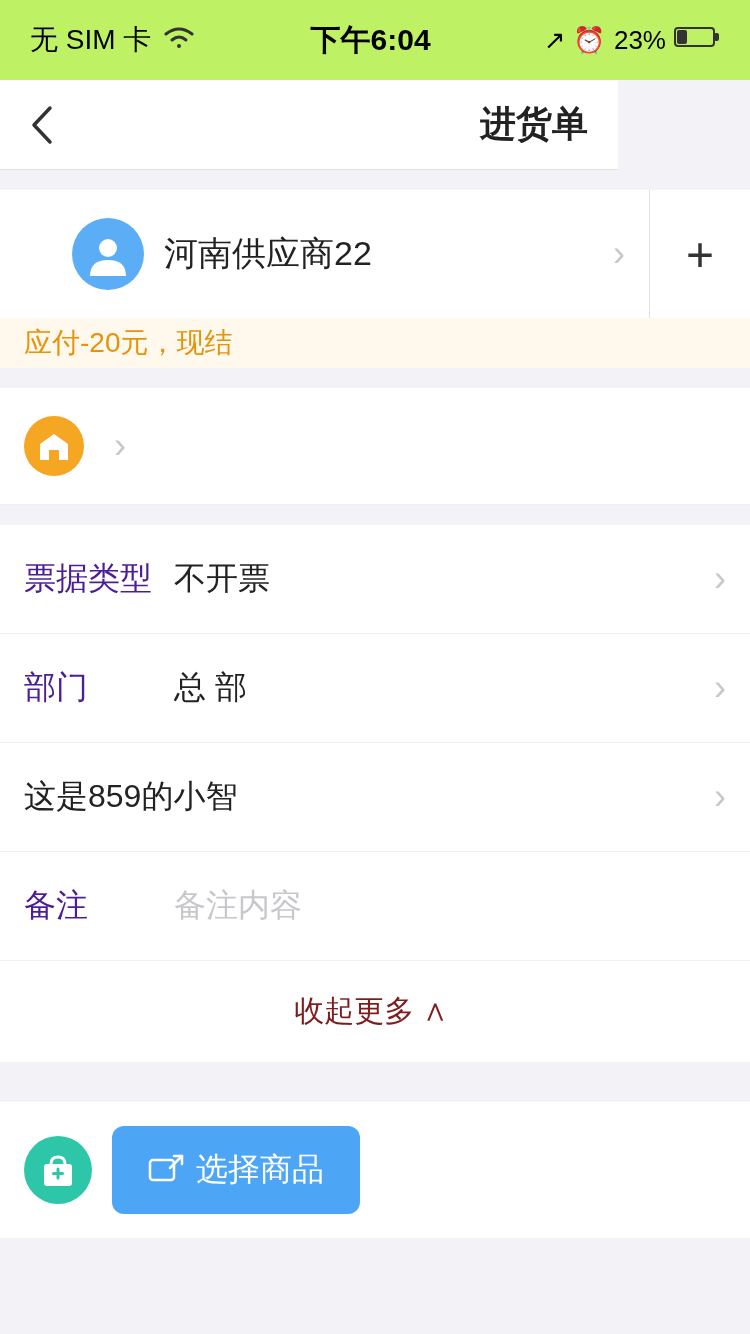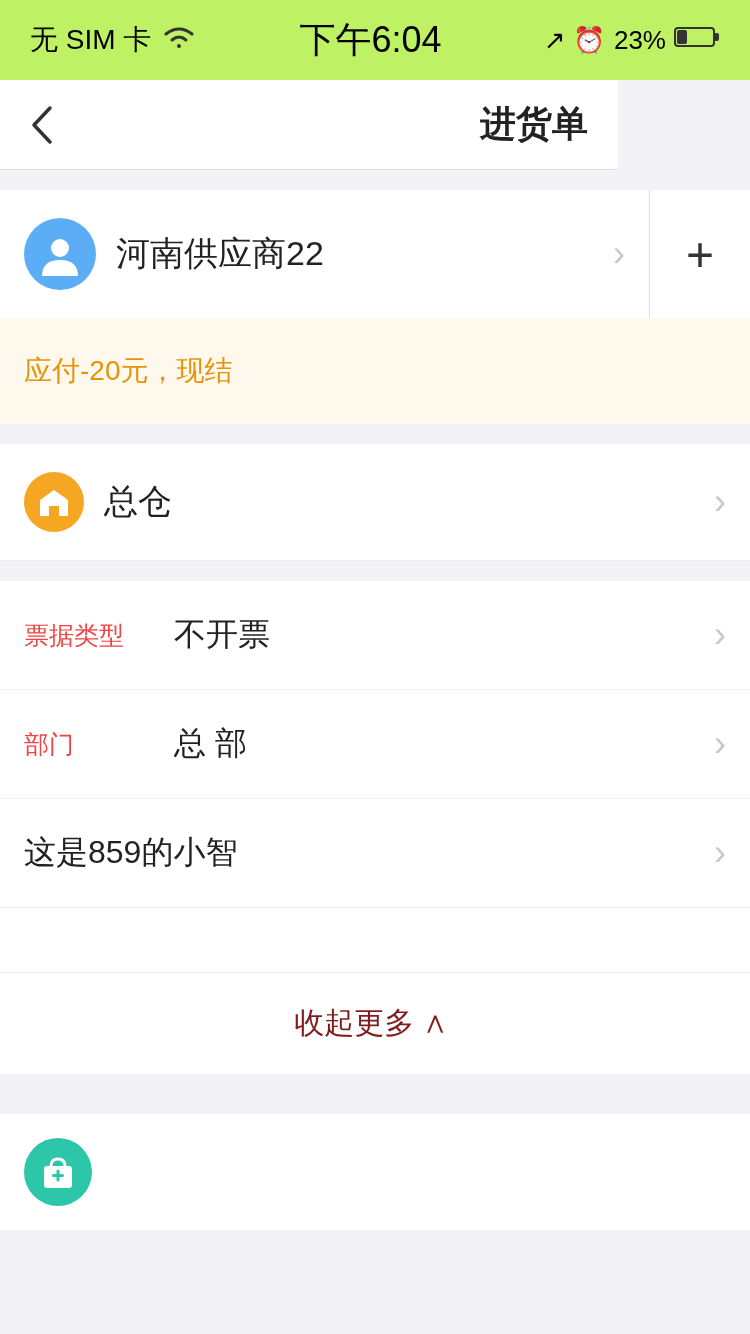--- a/index.html
+++ b/index.html
@@ -24,22 +24,22 @@
       padding: 0 30px;
       font-size: 28px;
       font-weight: 500;
     }
     .status-left {
       display: flex;
       align-items: center;
       gap: 10px;
     }
     .status-center {
-      font-size: 36px;
-      font-weight: 400;
+      font-size: 30px;
+      font-weight: 700;
     }
     .status-right {
       display: flex;
       align-items: center;
       gap: 8px;
       font-size: 26px;
     }
 
     
     .nav-bar {
@@ -82,20 +82,21 @@
       display: flex;
       align-items: stretch;
       border-bottom: none;
     }
     .supplier-main {
       flex: 1;
       display: flex;
       align-items: center;
       padding: 28px 24px;
       border-right: 1px solid #e0e0e0;
+      margin-left: 48px;
     }
     .supplier-avatar {
       width: 72px;
       height: 72px;
       border-radius: 50%;
       background: #5baef5;
       display: flex;
       align-items: center;
       justify-content: center;
       margin-right: 20px;
@@ -122,21 +123,21 @@
       justify-content: center;
       font-size: 48px;
       color: #333;
       cursor: pointer;
       background: #ffffff;
     }
 
     
     .notice-bar {
       background: #fff8ec;
-      padding: 34px 24px;
+      padding: 6px 24px;
       font-size: 28px;
       color: #e6930a;
     }
 
     
     .warehouse-section {
       background: #ffffff;
       display: flex;
       align-items: center;
       padding: 28px 24px;
@@ -169,22 +170,22 @@
       align-items: center;
       padding: 32px 24px;
       border-bottom: 1px solid #f0f0f0;
       cursor: pointer;
     }
     .form-row:last-child {
       border-bottom: none;
     }
     .form-label {
       width: 150px;
-      font-size: 25px;
-      color: #ef4444;
+      font-size: 32px;
+      color: #4c1d95;
       flex-shrink: 0;
     }
     .form-value {
       flex: 1;
       font-size: 32px;
       color: #222;
     }
     .form-value.placeholder {
       color: #c7c7cc;
     }
@@ -309,21 +310,20 @@
 
 <div class="section-gap"></div>
 
 <div class="warehouse-section">
   <div class="warehouse-icon">
     <svg width="36" height="36" viewBox="0 0 36 36" fill="none">
       <path d="M4 16 L18 6 L32 16 L32 32 L4 32 Z" fill="white"></path>
       <rect x="13" y="22" width="10" height="10" fill="#f5a623"></rect>
     </svg>
   </div>
-  <span class="warehouse-name">总仓</span>
   <span class="chevron-icon">›</span>
 </div>
 
 <div class="section-gap"></div>
 
 <div class="form-section">
 
   <div class="form-row">
     <span class="form-label">票据类型</span>
     <span class="form-value">不开票</span>
@@ -335,34 +335,44 @@
     <span class="form-value">总 部</span>
     <span class="chevron-icon">›</span>
   </div>
 
   <div class="form-row">
     <span class="form-value">这是859的小智</span>
     <span class="chevron-icon">›</span>
   </div>
 
   <div class="form-row">
+    <span class="form-label">备注</span>
+    <span class="form-value placeholder">备注内容</span>
   </div>
 
 </div>
 
 <div class="collapse-row">
   <span class="collapse-text">收起更多 ∧</span>
 </div>
 
 <div class="section-gap"></div>
 
 <div class="bottom-section">
   <div class="product-icon">
     <svg width="40" height="40" viewBox="0 0 40 40" fill="none">
       <rect x="6" y="14" width="28" height="22" rx="3" fill="white"></rect>
       <path d="M13 14 Q13 7 20 7 Q27 7 27 14" stroke="white" stroke-width="3" fill="none" stroke-linecap="round"></path>
       <rect x="14" y="22" width="12" height="3" rx="1.5" fill="#2ec6a8"></rect>
       <rect x="18.5" y="17.5" width="3" height="12" rx="1.5" fill="#2ec6a8"></rect>
     </svg>
   </div>
+  <button class="select-btn">
+    <svg width="36" height="32" viewBox="0 0 36 32" fill="none">
+      <rect x="2" y="6" width="24" height="20" rx="3" stroke="white" stroke-width="2.5" fill="none"></rect>
+      <path d="M26 2 L34 2 L34 10" stroke="white" stroke-width="2.5" stroke-linecap="round" stroke-linejoin="round"></path>
+      <path d="M34 2 L22 14" stroke="white" stroke-width="2.5" stroke-linecap="round"></path>
+    </svg>
+    <span>选择商品</span>
+  </button>
 </div>
 
 <div class="page-bg"></div>
 
 </body></html>

